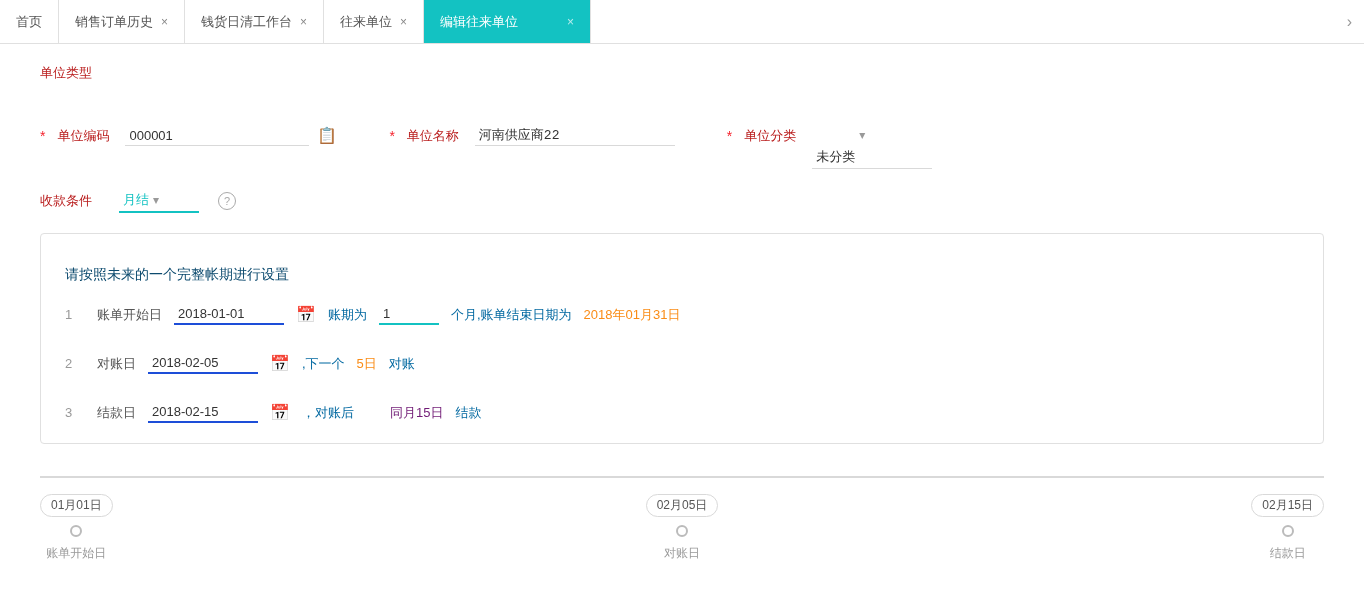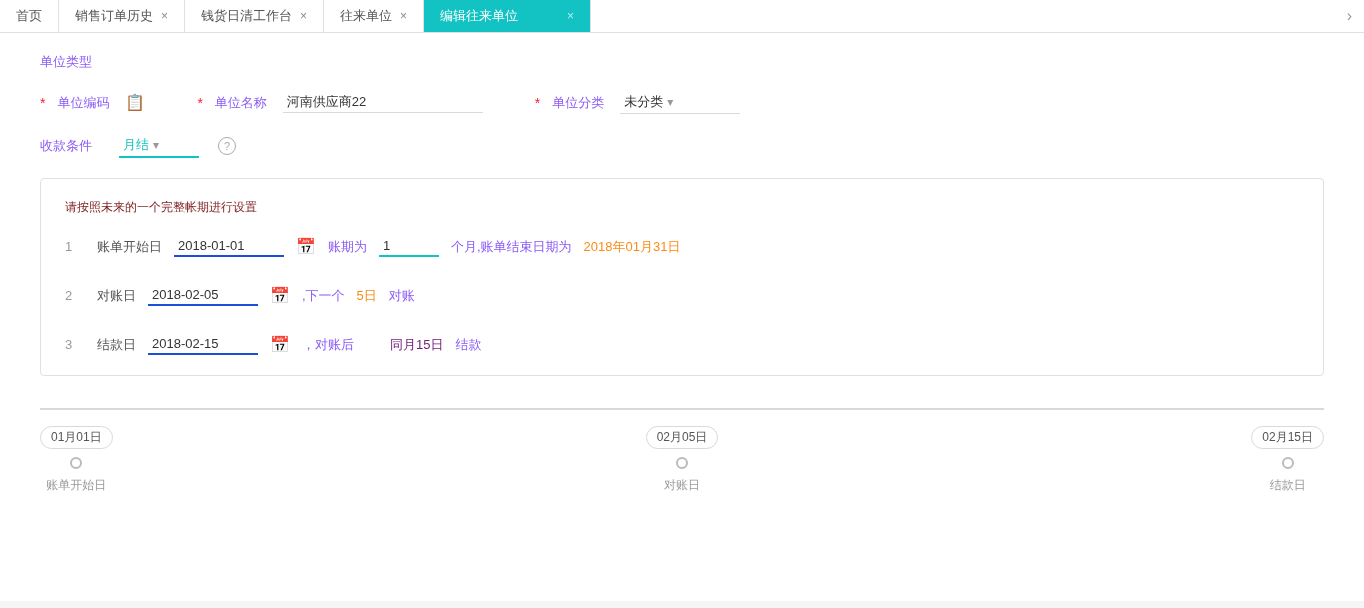--- a/index.html
+++ b/index.html
@@ -1,103 +1,103 @@
 <!DOCTYPE html>
 <html><head>
   <meta charset="utf-8">
   <style>
     * { box-sizing: border-box; margin: 0; padding: 0; }
     body { font-family: 'Microsoft YaHei', Arial, sans-serif; font-size: 14px; color: #333; background: #f5f5f5; }
 
     
     .tab-bar {
       display: flex; align-items: center; background: #fff;
-      border-bottom: 1px solid #e0e0e0; height: 33px; padding: 0;
+      border-bottom: 1px solid #e0e0e0; height: 44px; padding: 0;
     }
     .tab {
       display: flex; align-items: center; padding: 0 16px; height: 100%;
       cursor: pointer; font-size: 13px; color: #555; border-right: 1px solid #e0e0e0;
       white-space: nowrap; position: relative;
     }
     .tab.active { background: #13c2c2; color: #fff; gap: 41px; }
     .tab .close-btn { margin-left: 8px; font-size: 12px; cursor: pointer; opacity: 0.7; }
     .tab.active .close-btn { color: #fff; }
     .tab-arrow { margin-left: auto; padding: 0 12px; font-size: 16px; color: #999; cursor: pointer; }
 
     
     .main-content { background: #fff; padding: 20px 40px; min-height: calc(100vh - 40px); }
 
     
     .form-row { display: flex; align-items: center; margin-bottom: 20px; flex-wrap: wrap; gap: 12px; }
-    .form-label { color: #8b5cf6; font-size: 13px; margin-right: 8px; white-space: nowrap; }
+    .form-label { color: #b91c1c; font-size: 13px; margin-right: 8px; white-space: nowrap; }
     .required-mark { color: #f5222d; margin-right: 4px; }
     .radio-group { display: flex; gap: 16px; align-items: center; }
     .radio-item { display: flex; align-items: center; gap: 4px; cursor: pointer; font-size: 13px; }
     .radio-circle {
       width: 14px; height: 14px; border-radius: 50%; border: 2px solid #ccc;
       display: inline-block; position: relative;
     }
     .radio-circle.selected { border-color: #13c2c2; }
     .radio-circle.selected::after {
       content: ''; position: absolute; top: 2px; left: 2px;
       width: 6px; height: 6px; border-radius: 50%; background: #13c2c2;
     }
 
     .form-field { display: flex; align-items: center; gap: 8px; }
     .field-input {
       border: none; border-bottom: 1px solid #d9d9d9; outline: none;
       padding: 2px 4px; font-size: 13px; color: #333; background: transparent;
       min-width: 120px;
     }
-    .field-input.wide { min-width: 200px; }
+    .field-input.wide { min-width: 200px; font-family: Liberation Mono, monospace; }
 
     .calendar-icon { color: #aaa; cursor: pointer; font-size: 16px; }
 
     .select-field {
       display: flex; align-items: center; gap: 4px;
       border-bottom: 1px solid #d9d9d9; padding: 2px 4px; cursor: pointer; min-width: 120px;
     }
-    .select-value { font-size: 13px; color: #333; }
+    .select-value { font-size: 13px; color: #333; margin-top: 44px; }
     .select-arrow { color: #999; font-size: 12px; }
 
     
     .payment-row { display: flex; align-items: center; margin-bottom: 20px; gap: 19px; }
     .payment-select {
       display: flex; align-items: center; gap: 4px;
       border-bottom: 2px solid #13c2c2; padding: 2px 4px; cursor: pointer; min-width: 80px;
     }
     .payment-value { color: #13c2c2; font-size: 13px; }
     .help-icon {
       width: 18px; height: 18px; border-radius: 50%; border: 1px solid #aaa;
       display: inline-flex; align-items: center; justify-content: center;
       font-size: 11px; color: #aaa; cursor: pointer;
     }
 
     
     .box-section {
       border: 1px solid #e0e0e0; border-radius: 4px; padding: 20px 24px;
       margin-bottom: 20px;
     }
-    .box-title { font-size: 12px; color: #7f1d1d; margin-bottom: 20px; }
+    .box-title { font-size: 14px; color: #0c4a6e; margin-bottom: 20px; margin-top: 12px; }
 
     .setting-rows { display: flex; flex-direction: column; gap: 28px; }
     .setting-row { display: flex; align-items: center; gap: 12px; }
     .row-num { width: 20px; color: #999; font-size: 13px; }
     .row-label { color: #555; font-size: 13px; white-space: nowrap; }
     .date-input {
       border: none; border-bottom: 2px solid #1d4ed8; outline: none;
       padding: 2px 4px; font-size: 13px; color: #333; background: transparent;
       width: 110px;
     }
     .period-input {
       border: none; border-bottom: 2px solid #13c2c2; outline: none;
       padding: 2px 4px; font-size: 13px; color: #333; background: transparent;
       width: 60px;
     }
-    .inline-text { font-size: 13px; color: #8b5cf6; }
+    .inline-text { font-size: 13px; color: #0369a1; }
     .highlight-orange { color: #fa8c16; }
     .highlight-teal { color: #701a75; margin-left: 24px; }
 
     
     .preview-section { margin-top: 8px; }
     .preview-text { font-size: 13px; color: #555; margin-bottom: 20px; }
 
     
     .timeline-container { display: flex; align-items: center; padding: 10px 0 30px; position: relative; }
     .timeline-line {
@@ -146,20 +146,21 @@
 <div class="main-content">
 
   <div class="form-row">
     <span class="form-label">单位类型</span>
   </div>
 
   <div class="form-row">
     <div class="form-field">
       <span class="required-mark">*</span>
       <span class="form-label">单位编码</span>
+      <input class="field-input" type="text" value="000001" style="">
       <span class="calendar-icon">📋</span>
     </div>
     <div class="form-field" style="margin-left:40px;">
       <span class="required-mark">*</span>
       <span class="form-label">单位名称</span>
       <input class="field-input wide" type="text" value="河南供应商22" style="">
     </div>
     <div class="form-field" style="margin-left:40px;">
       <span class="required-mark">*</span>
       <span class="form-label">单位分类</span>

